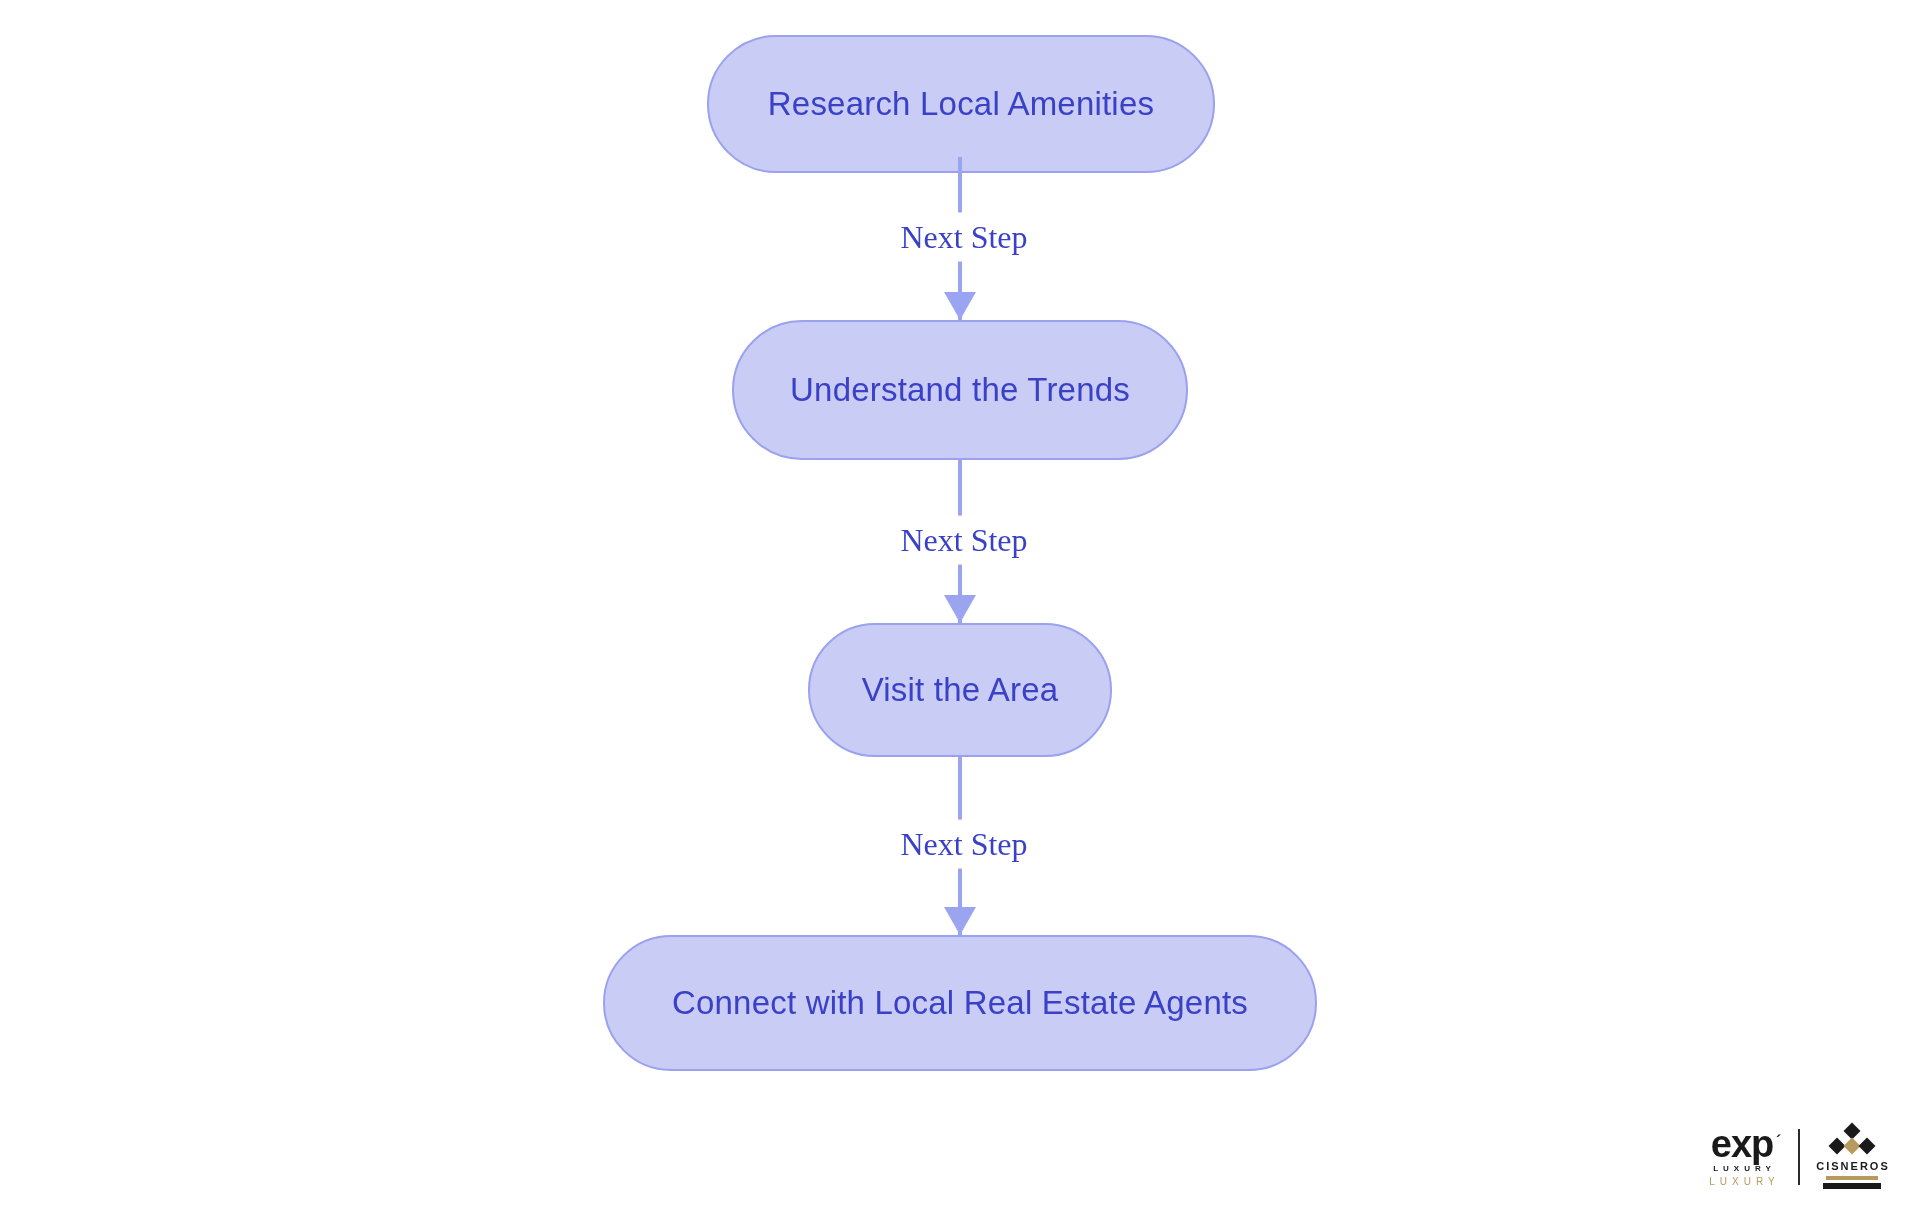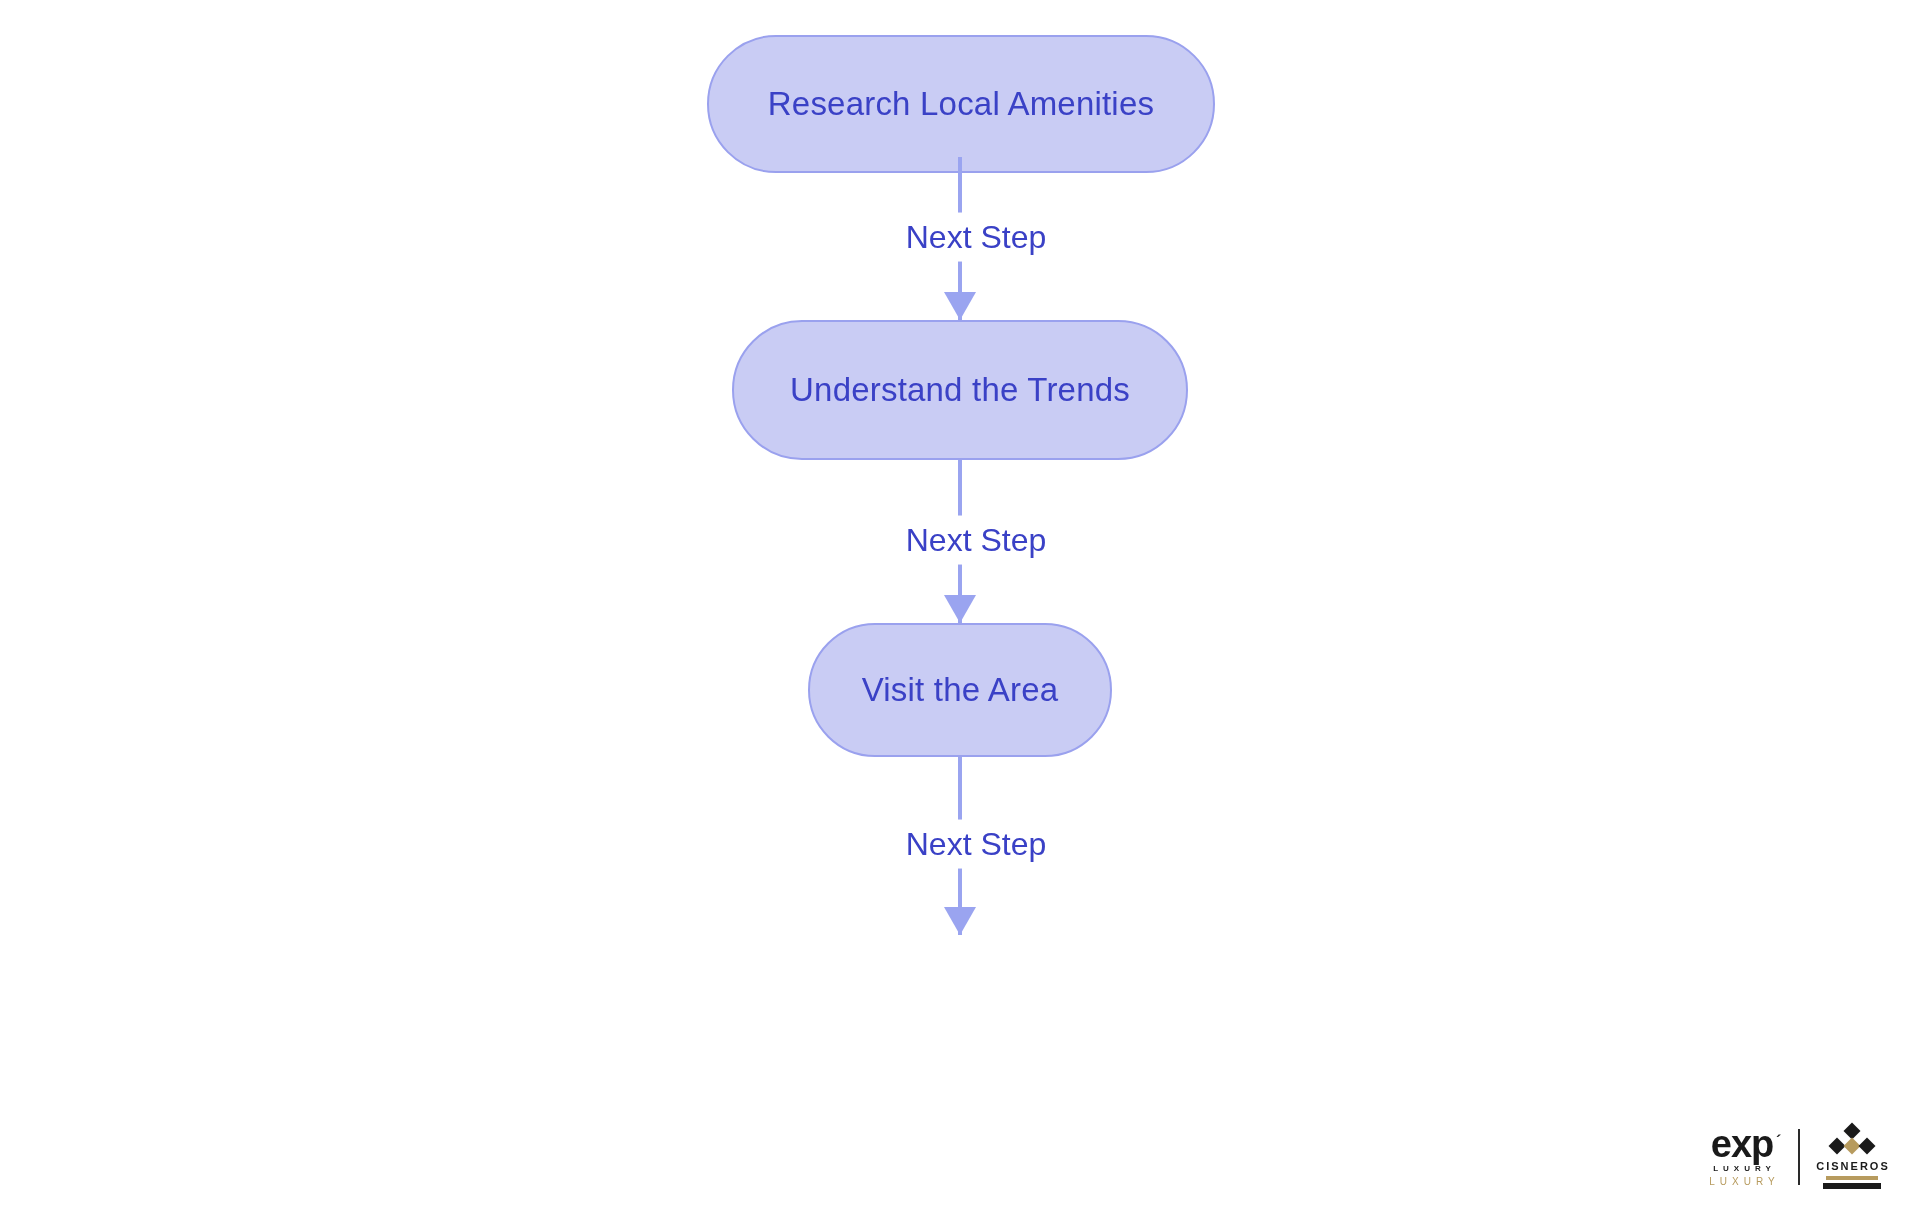--- a/index.html
+++ b/index.html
@@ -60,28 +60,29 @@
     bottom: 0;
     left: -16px;
     width: 0;
     height: 0;
     border-left: 16px solid transparent;
     border-right: 16px solid transparent;
     border-top: 28px solid #9aa4f0;
   }
   .edge .edge-label {
     position: absolute;
-    left: 16px;
+    left: 4px;
     top: 50%;
     transform: translate(-50%, -54%);
     background: #ffffff;
     padding: 6px 12px;
     color: #3a41c6;
     font-size: 32px;
     white-space: nowrap;
+    font-family: Liberation Serif, serif;
   }
 
   
   .branding {
     position: absolute;
     left: 1700px;
     top: 1124px;
     display: flex;
     align-items: center;
   }
@@ -201,20 +202,23 @@
   <div class="node node-3">
     <span class="node-label">Visit the Area</span>
   </div>
 
   <div class="edge edge-3">
     <div class="edge-line"></div>
     <div class="edge-arrowhead"></div>
     <div class="edge-label">Next Step</div>
   </div>
 
+  <div class="node node-4">
+    <span class="node-label">Connect with Local Real Estate Agents</span>
+  </div>
 
   <div class="branding">
 
     <div class="exp-logo">
       <div class="exp-wordmark">
         <span>exp</span>
         <span class="exp-prime">´</span>
       </div>
       <div class="exp-realty">LUXURY</div>
       <div class="exp-luxury">LUXURY</div>

